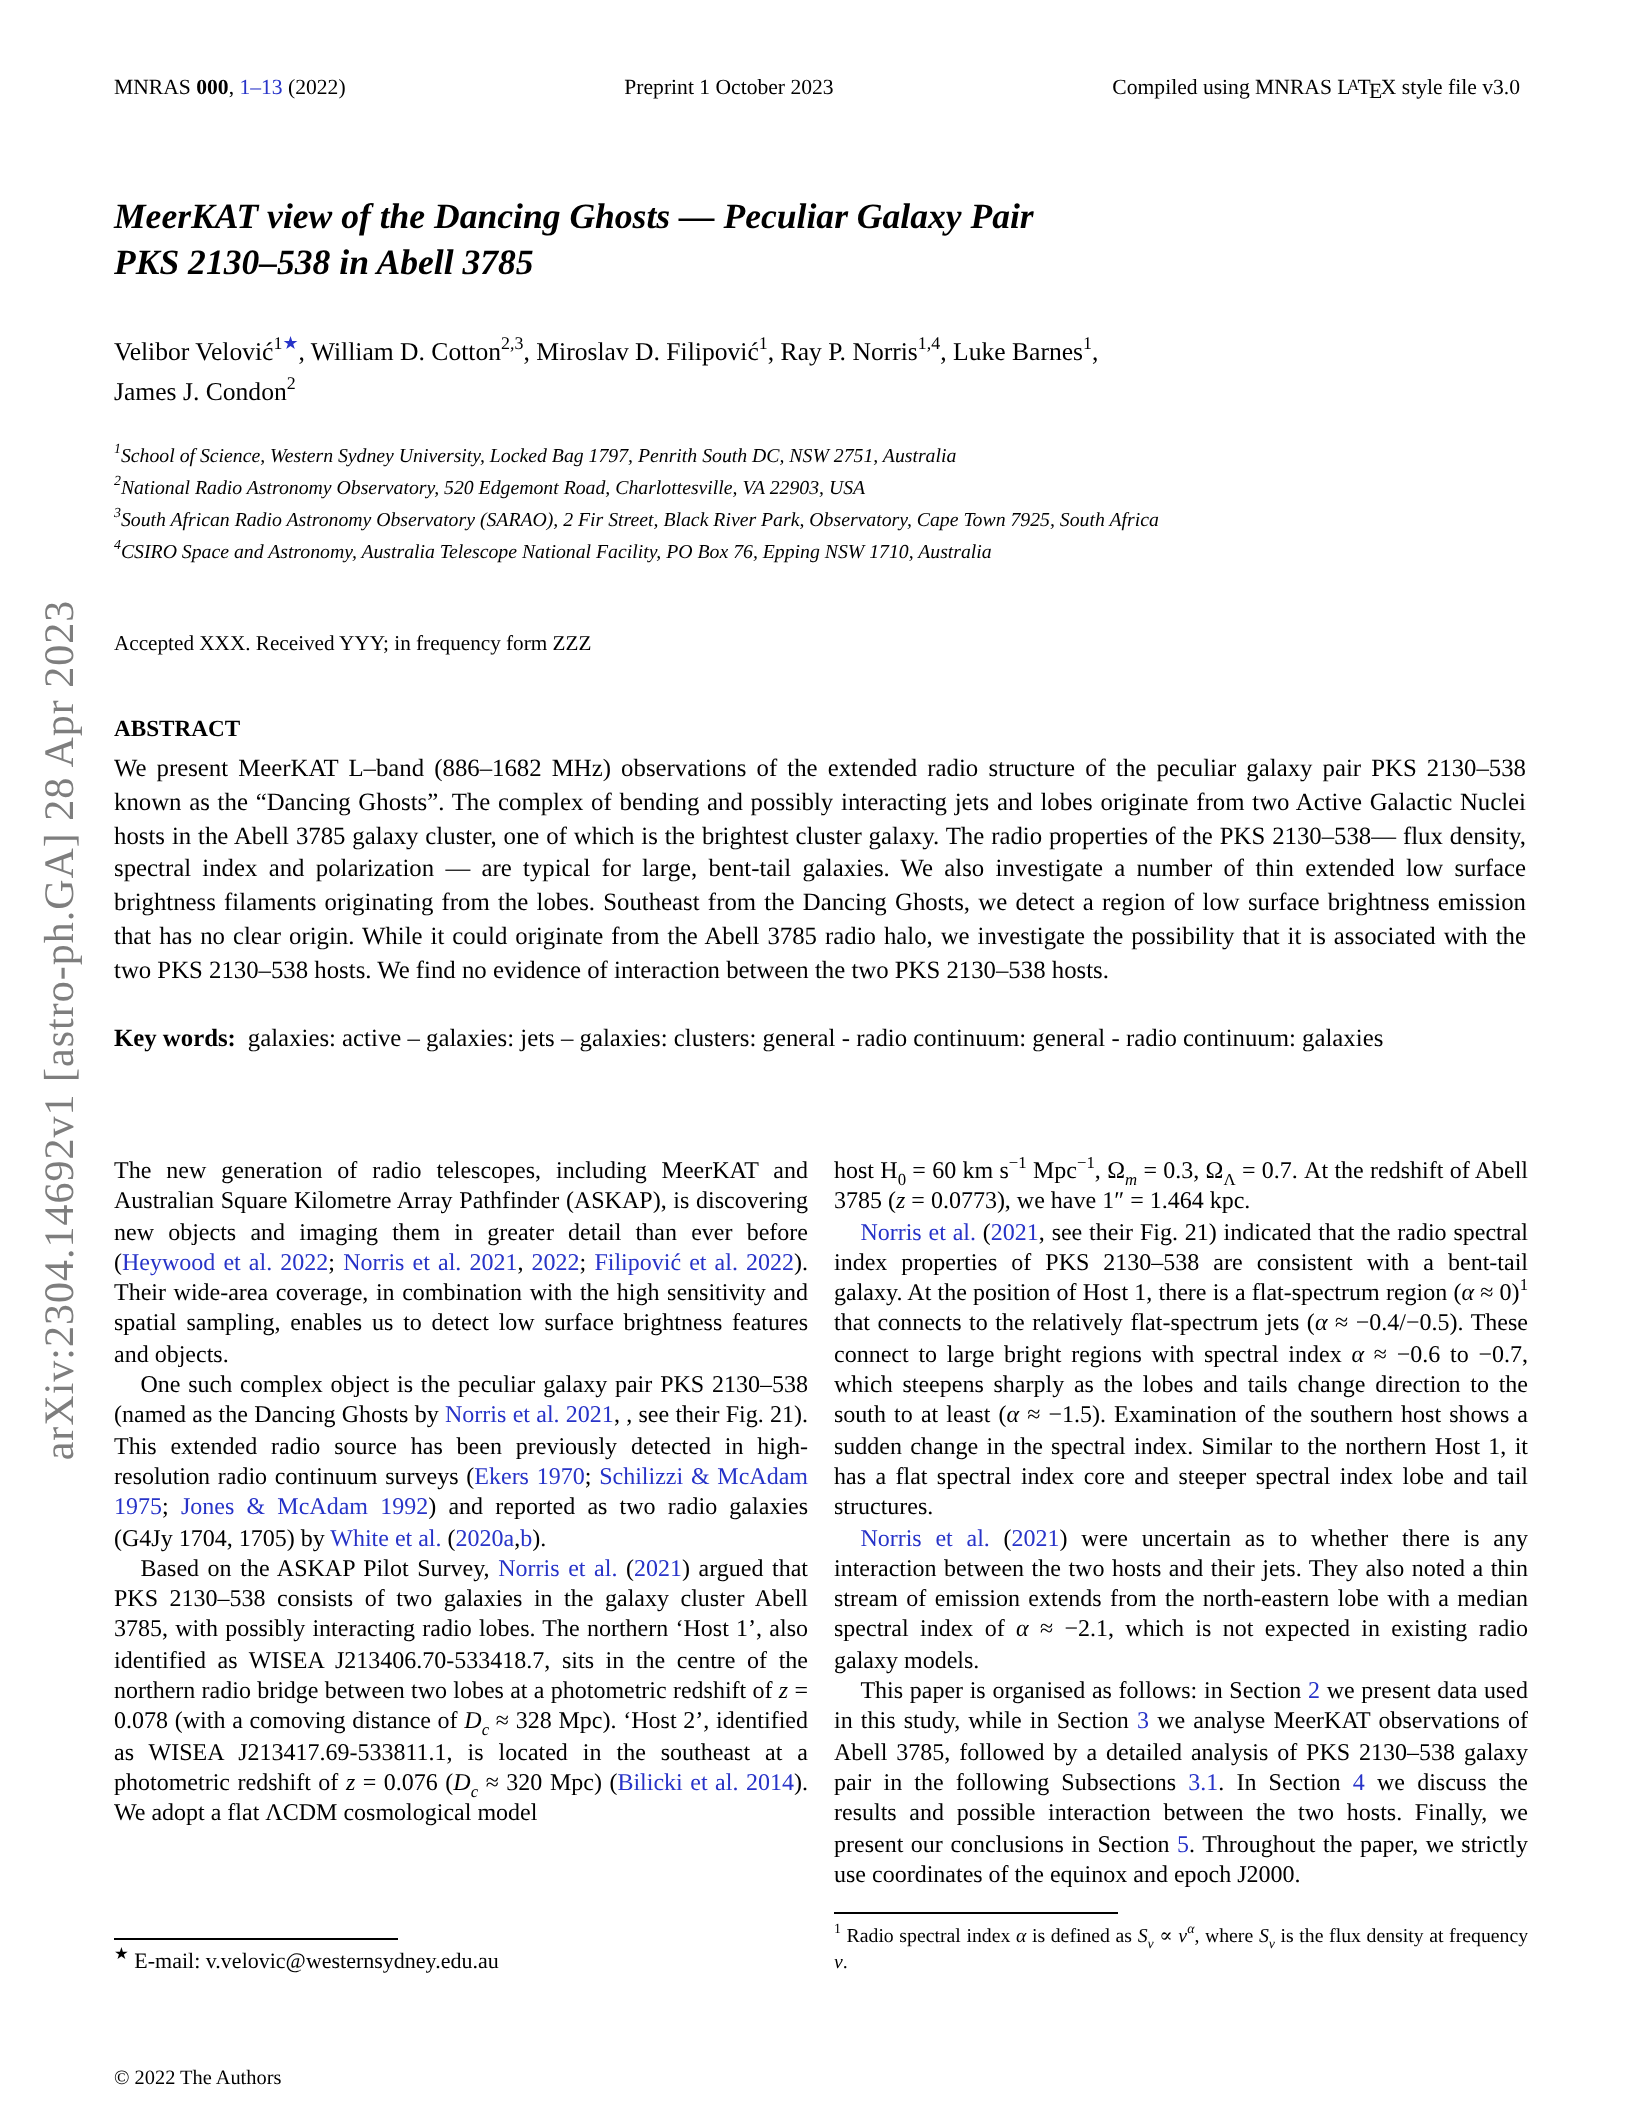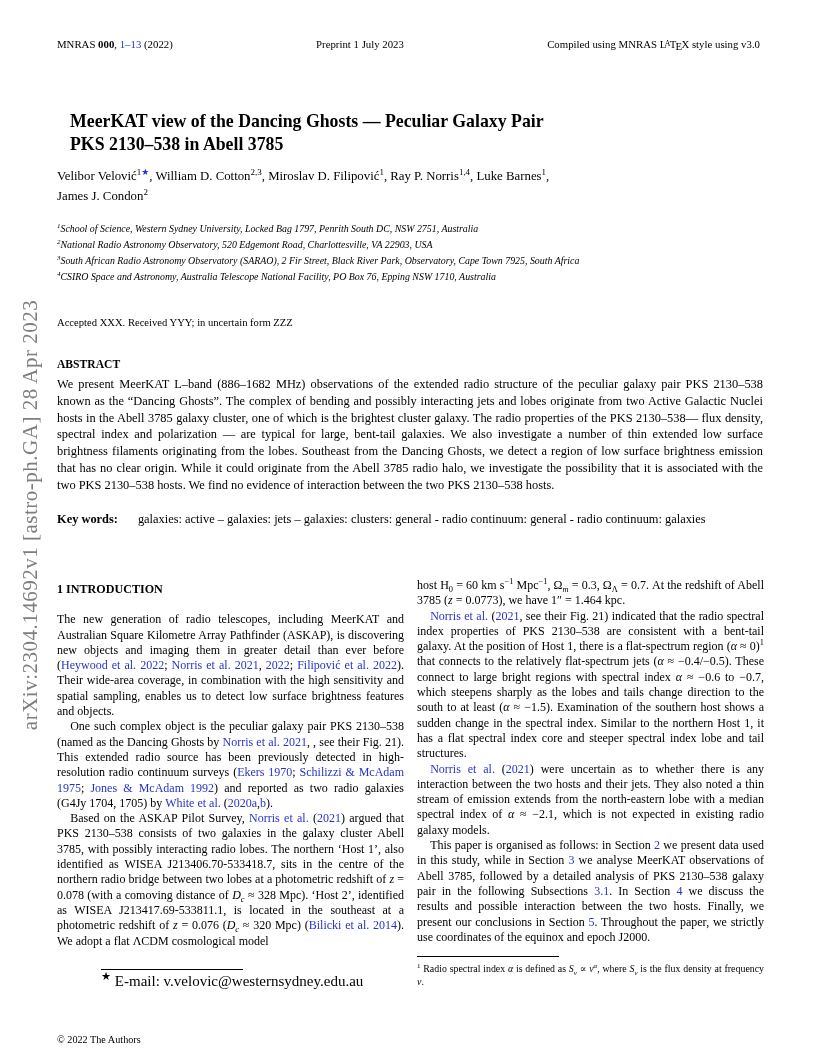--- a/index.html
+++ b/index.html
@@ -6,47 +6,47 @@
   .page{position:relative;width:816px;height:1056px;background:#fff;color:#000;
         font-family:"Liberation Serif","DejaVu Serif",serif;overflow:hidden;}
 
   .banner{position:absolute;left:30px;top:515px;
           transform:translate(-50%,-50%) rotate(-90deg);
           white-space:nowrap;color:#7e7e7e;font-size:21px;letter-spacing:0.5px;}
 
   .header{position:absolute;left:57px;right:56px;top:38px;display:flex;
           justify-content:space-between;font-size:10.8px;}
 
-  .title{position:absolute;left:57px;top:97px;width:710px;margin:13px;
-         font-size:17.8px;font-weight:bold;line-height:1.32;white-space:pre-line;}
+  .title{position:absolute;left:57px;top:97px;width:710px;margin:0;
+         font-size:17.8px;font-weight:bold;line-height:1.32;white-space:pre-line;font-style:italic;}
 
   .authors{position:absolute;left:57px;top:167px;width:710px;
            font-size:12.8px;line-height:1.55;}
 
   .affils{position:absolute;left:57px;top:221px;width:710px;
           font-size:9.9px;font-style:italic;line-height:1.62;}
 
   .dateline{position:absolute;left:57px;top:317px;font-size:10.6px;}
 
   .abs-head{position:absolute;left:57px;top:358px;font-size:11.6px;font-weight:bold;}
   .abs-body{position:absolute;left:57px;top:376px;width:706px;
             font-size:12.4px;line-height:16.8px;text-align:justify;}
 
   .keywords{position:absolute;left:57px;top:512px;width:706px;font-size:12.4px;}
-  .keywords .b{margin-right:20px;}
+  .keywords .b{margin-right:6px;}
 
   .col{position:absolute;top:578px;width:347px;font-size:12px;
        line-height:15.3px;text-align:justify;}
   .col.left{left:57px;}
   .col.right{left:417px;}
   .sec-head{font-weight:bold;font-size:12.1px;margin:4px 0 15px 0;}
   .col p{margin:0;text-indent:1.1em;}
   .col p.noindent{text-indent:0;}
 
-  .fn-left{position:absolute;left:57px;top:969px;width:347px;font-size:15px;line-height:13px;margin-left:44px;}
+  .fn-left{position:absolute;left:57px;top:969px;width:347px;font-size:11px;line-height:13px;}
   .fn-right{position:absolute;left:417px;top:956px;width:347px;font-size:9.9px;
             line-height:13px;text-align:justify;}
   .fn-rule{width:142px;border-top:1px solid #000;margin-bottom:5px;}
   .copyright{position:absolute;left:57px;top:1006px;font-size:10.2px;margin-top:28px;}
 
   .b{font-weight:bold;}
   .i,.m{font-style:italic;}
   .c{color:#2733c8;}
   .sup{vertical-align:super;font-size:70%;line-height:0;}
   .supc{vertical-align:super;font-size:70%;line-height:0;color:#2733c8;}
@@ -60,47 +60,46 @@
 </style>
 </head>
 <body>
 
 <div class="page">
 
   <div class="banner">arXiv:2304.14692v1  [astro-ph.GA]  28 Apr 2023</div>
 
   <div class="header">
     <span><span>MNRAS </span><span class="b">000</span><span>, </span><span class="c">1–13</span><span> (2022)</span></span>
-    <span>Preprint 1 July 2023</span>
-    <span><span>Compiled using MNRAS L</span><span class="lA">A</span><span>T</span><span class="lE">E</span><span>X style using v3.0</span></span>
+    <span>Preprint 1 October 2023</span>
+    <span><span>Compiled using MNRAS L</span><span class="lA">A</span><span>T</span><span class="lE">E</span><span>X style file v3.0</span></span>
   </div>
 
   <h1 class="title">MeerKAT view of the Dancing Ghosts — Peculiar Galaxy Pair
 PKS 2130–538 in Abell 3785</h1>
 
   <div class="authors"><span>Velibor Velović</span><span class="sup">1</span><span class="supc">★</span><span>, William D. Cotton</span><span class="sup">2,3</span><span>, Miroslav D. Filipović</span><span class="sup">1</span><span>, Ray P. Norris</span><span class="sup">1,4</span><span>, Luke Barnes</span><span class="sup">1</span><span>,</span><br><span>James J. Condon</span><span class="sup">2</span></div>
 
   <div class="affils">
     <span class="affil"><span class="sup">1</span><span>School of Science, Western Sydney University, Locked Bag 1797, Penrith South DC, NSW 2751, Australia</span></span>
     <span class="affil"><span class="sup">2</span><span>National Radio Astronomy Observatory, 520 Edgemont Road, Charlottesville, VA 22903, USA</span></span>
     <span class="affil"><span class="sup">3</span><span>South African Radio Astronomy Observatory (SARAO), 2 Fir Street, Black River Park, Observatory, Cape Town 7925, South Africa</span></span>
     <span class="affil"><span class="sup">4</span><span>CSIRO Space and Astronomy, Australia Telescope National Facility, PO Box 76, Epping NSW 1710, Australia</span></span>
   </div>
 
-  <div class="dateline">Accepted XXX. Received YYY; in uncertain form ZZZ</div>
+  <div class="dateline">Accepted XXX. Received YYY; in frequency form ZZZ</div>
 
   <div class="abs-head">ABSTRACT</div>
   <div class="abs-body">We present MeerKAT L–band (886–1682 MHz) observations of the extended radio structure of the peculiar galaxy pair PKS 2130–538 known as the “Dancing Ghosts”. The complex of bending and possibly interacting jets and lobes originate from two Active Galactic Nuclei hosts in the Abell 3785 galaxy cluster, one of which is the brightest cluster galaxy. The radio properties of the PKS 2130–538— flux density, spectral index and polarization — are typical for large, bent-tail galaxies. We also investigate a number of thin extended low surface brightness filaments originating from the lobes. Southeast from the Dancing Ghosts, we detect a region of low surface brightness emission that has no clear origin. While it could originate from the Abell 3785 radio halo, we investigate the possibility that it is associated with the two PKS 2130–538 hosts. We find no evidence of interaction between the two PKS 2130–538 hosts.</div>
 
   <div class="keywords">
     <span class="b">Key words:</span><span>galaxies: active – galaxies: jets – galaxies: clusters: general - radio continuum: general - radio continuum: galaxies</span>
   </div>
 
   <div class="col left">
-    <div class="sec-head">1 INTRODUCTION</div>
     <p class="noindent"><span>The new generation of radio telescopes, including MeerKAT and Australian Square Kilometre Array Pathfinder (ASKAP), is discovering new objects and imaging them in greater detail than ever before (</span><span class="c">Heywood et al. 2022</span><span>; </span><span class="c">Norris et al. 2021</span><span>, </span><span class="c">2022</span><span>; </span><span class="c">Filipović et al. 2022</span><span>). Their wide-area coverage, in combination with the high sensitivity and spatial sampling, enables us to detect low surface brightness features and objects.</span></p>
     <p><span>One such complex object is the peculiar galaxy pair PKS 2130–538 (named as the Dancing Ghosts by </span><span class="c">Norris et al. 2021</span><span>, , see their Fig. 21). This extended radio source has been previously detected in high-resolution radio continuum surveys (</span><span class="c">Ekers 1970</span><span>; </span><span class="c">Schilizzi &amp; McAdam 1975</span><span>; </span><span class="c">Jones &amp; McAdam 1992</span><span>) and reported as two radio galaxies (G4Jy 1704, 1705) by </span><span class="c">White et al.</span><span> (</span><span class="c">2020a</span><span>,</span><span class="c">b</span><span>).</span></p>
     <p><span>Based on the ASKAP Pilot Survey, </span><span class="c">Norris et al.</span><span> (</span><span class="c">2021</span><span>) argued that PKS 2130–538 consists of two galaxies in the galaxy cluster Abell 3785, with possibly interacting radio lobes. The northern ‘Host 1’, also identified as WISEA J213406.70-533418.7, sits in the centre of the northern radio bridge between two lobes at a photometric redshift of </span><span class="m">z</span><span> = 0.078 (with a comoving distance of </span><span class="m">D</span><span class="msub">c</span><span> ≈ 328 Mpc). ‘Host 2’, identified as WISEA J213417.69-533811.1, is located in the southeast at a photometric redshift of </span><span class="m">z</span><span> = 0.076 (</span><span class="m">D</span><span class="msub">c</span><span> ≈ 320 Mpc) (</span><span class="c">Bilicki et al. 2014</span><span>). We adopt a flat ΛCDM cosmological model</span></p>
   </div>
 
   <div class="col right">
     <p class="noindent"><span>host H</span><span class="sub">0</span><span> = 60 km s</span><span class="sup">−1</span><span> Mpc</span><span class="sup">−1</span><span>, Ω</span><span class="msub">m</span><span> = 0.3, Ω</span><span class="sub">Λ</span><span> = 0.7. At the redshift of Abell 3785 (</span><span class="m">z</span><span> = 0.0773), we have 1″ = 1.464 kpc.</span></p>
     <p><span class="c">Norris et al.</span><span> (</span><span class="c">2021</span><span>, see their Fig. 21) indicated that the radio spectral index properties of PKS 2130–538 are consistent with a bent-tail galaxy. At the position of Host 1, there is a flat-spectrum region (</span><span class="m">α</span><span> ≈ 0)</span><span class="sup">1</span><span> that connects to the relatively flat-spectrum jets (</span><span class="m">α</span><span> ≈ −0.4/−0.5). These connect to large bright regions with spectral index </span><span class="m">α</span><span> ≈ −0.6 to −0.7, which steepens sharply as the lobes and tails change direction to the south to at least (</span><span class="m">α</span><span> ≈ −1.5). Examination of the southern host shows a sudden change in the spectral index. Similar to the northern Host 1, it has a flat spectral index core and steeper spectral index lobe and tail structures.</span></p>
     <p><span class="c">Norris et al.</span><span> (</span><span class="c">2021</span><span>) were uncertain as to whether there is any interaction between the two hosts and their jets. They also noted a thin stream of emission extends from the north-eastern lobe with a median spectral index of </span><span class="m">α</span><span> ≈ −2.1, which is not expected in existing radio galaxy models.</span></p>
     <p><span>This paper is organised as follows: in Section </span><span class="c">2</span><span> we present data used in this study, while in Section </span><span class="c">3</span><span> we analyse MeerKAT observations of Abell 3785, followed by a detailed analysis of PKS 2130–538 galaxy pair in the following Subsections </span><span class="c">3.1</span><span>. In Section </span><span class="c">4</span><span> we discuss the results and possible interaction between the two hosts. Finally, we present our conclusions in Section </span><span class="c">5</span><span>. Throughout the paper, we strictly use coordinates of the equinox and epoch J2000.</span></p>

